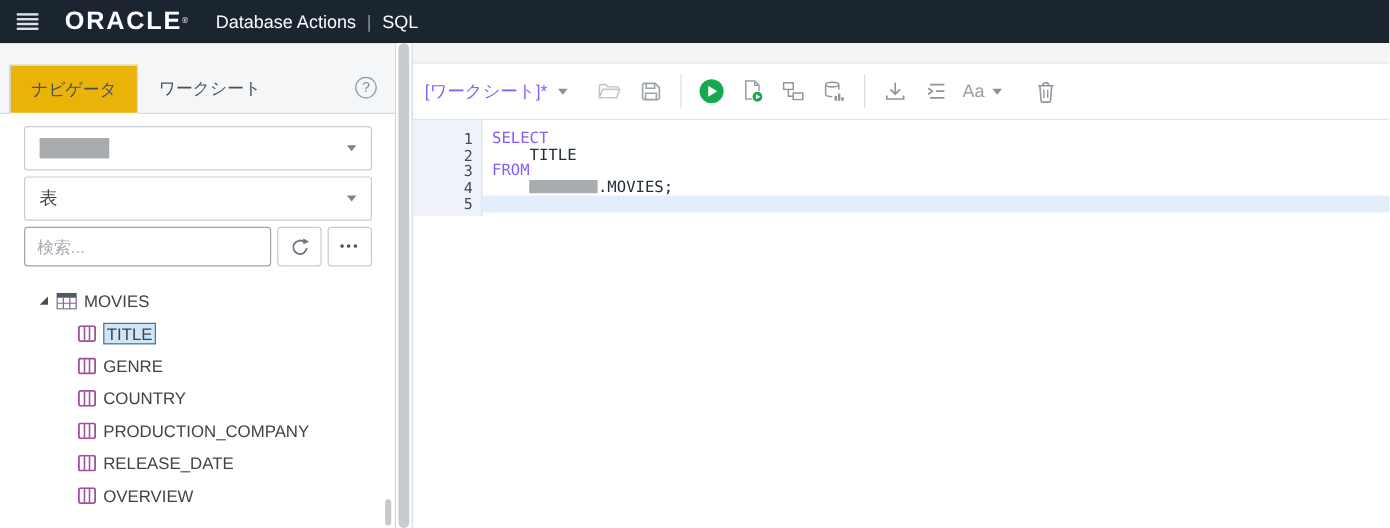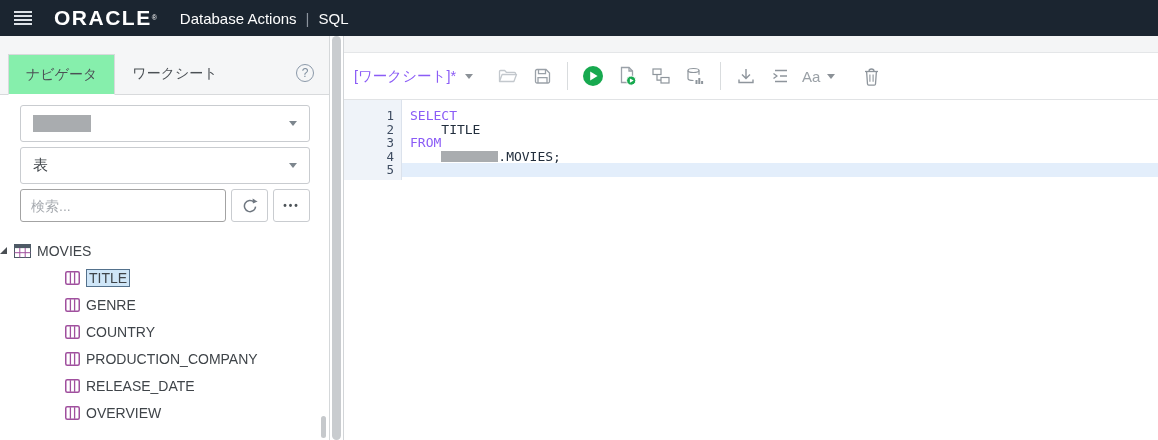--- a/index.html
+++ b/index.html
@@ -15,36 +15,36 @@
   .product { color: #fdfdfd; font-size: 15px; margin-left: 23px; }
   .topsep { color: #8b949d; font-size: 15px; margin: 0 9px; }
   .appname { color: #fdfdfd; font-size: 15px; }
 
   .main { flex: 1; display: flex; min-height: 0; }
 
   
   .sidebar { width: 330px; flex: none; display: flex; flex-direction: column; position: relative; overflow: hidden; border-right: 1px solid #d5d8da; }
   .tabstrip { height: 59px; background: #f5f6f7; border-bottom: 1px solid #d8dadc; display: flex; align-items: flex-end; padding-left: 8px; flex: none; }
   .tab { height: 41px; padding: 0 17px; font-size: 14px; color: #4b5055; display: flex; align-items: center; cursor: pointer; }
-  .tab.active { background: #86efac; border: 1px solid #d8dadc; border-bottom: 1px solid #fff; margin-bottom: -1px; }
+  .tab.active { background: #eab308; border: 1px solid #d8dadc; border-bottom: 1px solid #fff; margin-bottom: -1px; }
   .help-btn { margin-left: auto; margin-right: 15px; margin-bottom: 12px; width: 18px; height: 18px; border: 1.4px solid #8b99a9; border-radius: 50%; color: #7e8e9e; font-size: 12px; display: flex; align-items: center; justify-content: center; cursor: pointer; flex: none; }
   .controls { padding: 10px 19px 0 20px; flex: none; }
   .select { height: 37px; border: 1px solid #c9ccd0; border-radius: 3px; background: #fff; display: flex; align-items: center; justify-content: space-between; padding: 0 12px; margin-bottom: 5px; cursor: pointer; }
   .select-text { font-size: 15px; color: #3f4449; }
   .redact-select { display: inline-block; width: 58px; height: 17px; background: #a9acaf; }
   .caret-down { width: 0; height: 0; border-left: 4.5px solid transparent; border-right: 4.5px solid transparent; border-top: 5.5px solid #7d868e; }
   .search-row { display: flex; gap: 5px; margin-top: 0; }
   .search-input { width: 207px; height: 33px; border: 1px solid #a3a3a3; border-radius: 3px; padding: 0 10px; font-size: 14px; font-family: inherit; color: #701a75; outline: none; }
   .search-input::placeholder { color: #a7abb0; }
   .sq-btn { width: 37px; height: 33px; border: 1px solid #c9ccd0; border-radius: 3px; background: #fff; display: flex; align-items: center; justify-content: center; cursor: pointer; }
   .dots { color: #4c5257; font-size: 10px; letter-spacing: 2px; font-weight: bold; }
 
   .tree { margin-top: 15px; font-size: 14px; color: #3f4449; flex: 1; overflow: hidden; }
   .tree-row { height: 27px; display: flex; align-items: center; cursor: pointer; }
-  .tree-row.lvl1 { }
+  .tree-row.lvl1 { padding-left: 33px; }
   .tree-row.lvl2 { padding-left: 65px; }
   .twisty { width: 0; height: 0; border-bottom: 7px solid #4a4f54; border-left: 7px solid transparent; margin-right: 7px; flex: none; }
   .tree-icon { display: flex; margin-right: 6px; flex: none; }
   .tree-label { white-space: nowrap; }
   .tree-label.selected { background: #cfe6f8; border: 1px solid #54718c; padding: 0 2px; }
   .sb-scroll { position: absolute; right: 3px; bottom: 2px; width: 5px; height: 22px; background: #c6c9cc; border-radius: 3px; }
 
   
   .splitter { width: 13px; flex: none; display: flex; justify-content: center; background: #fff; cursor: col-resize; }
   .splitter-bar { width: 9px; height: 100%; background: #c9cccf; border-radius: 5px; }

